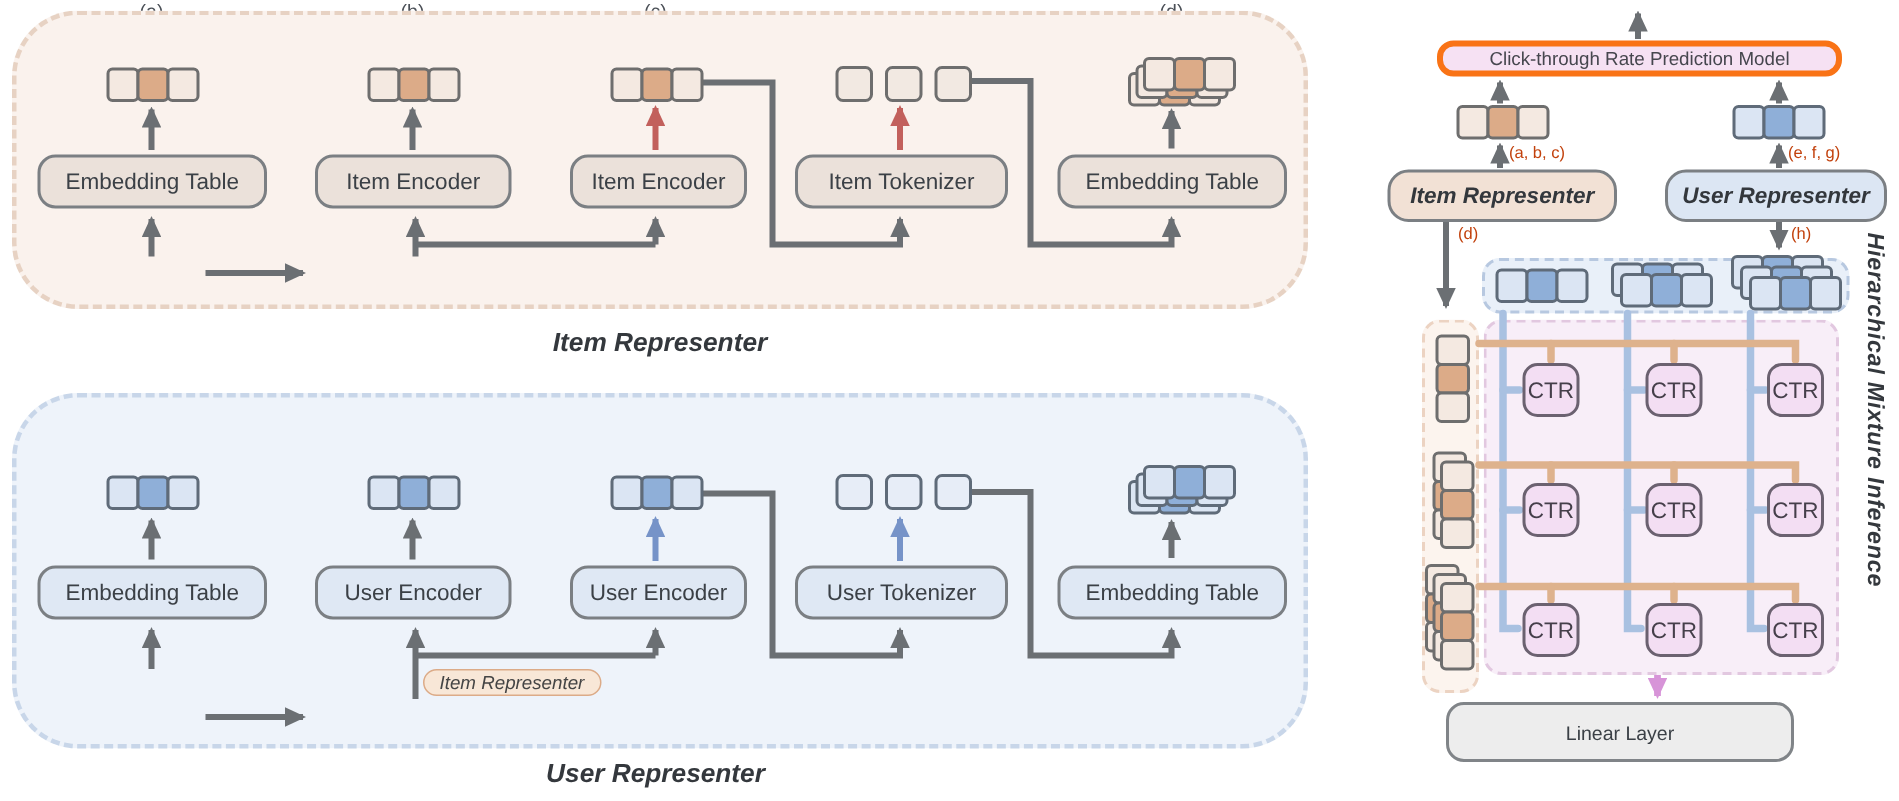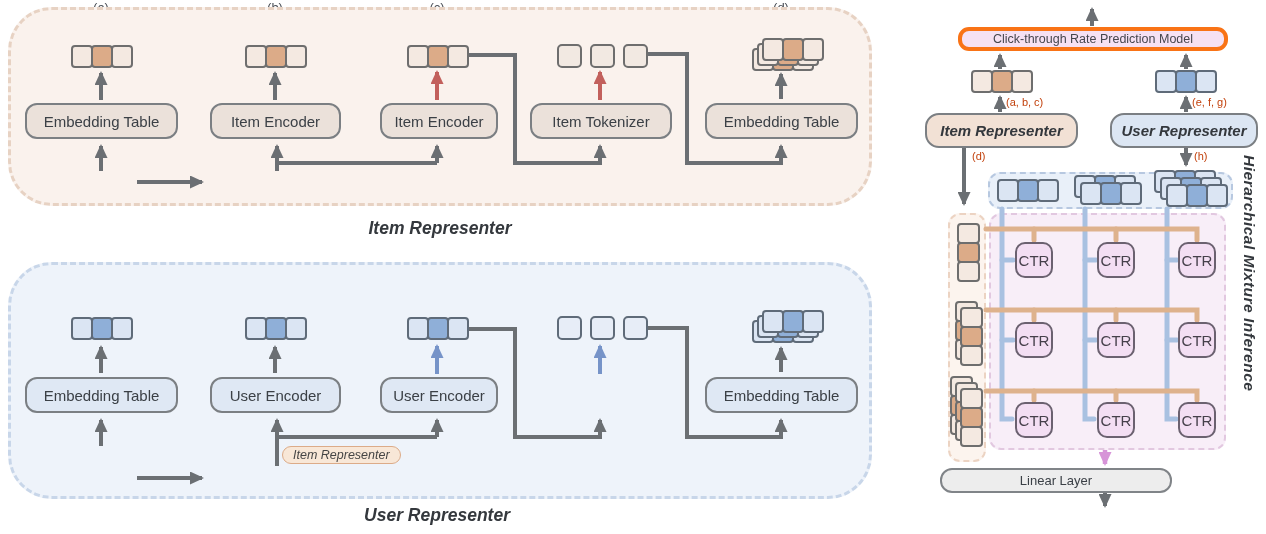--- a/index.html
+++ b/index.html
@@ -270,20 +270,21 @@
     <div class="emb3 u" style="left:10px;top:0;">
         <div class="c"></div>
         <div class="c mid"></div>
         <div class="c"></div>
       </div>
   </div>
 
   <div class="box u" style="left:25px;top:377px;width:153px;">Embedding Table</div>
   <div class="box u" style="left:210px;top:377px;width:131px;">User Encoder</div>
   <div class="box u" style="left:380px;top:377px;width:118px;">User Encoder</div>
+  <div class="box u" style="left:530px;top:377px;width:142px;">User Tokenizer</div>
   <div class="box u" style="left:705px;top:377px;width:153px;">Embedding Table</div>
 
   <div class="ct detach b" style="left:451px;top:351px;width:50px;text-align:left;">detach</div>
   <div class="ct detach b" style="left:614px;top:351px;width:50px;text-align:left;">detach</div>
 
   <div class="ct idlabel" style="left:51px;top:467px;width:100px;">User ID</div>
   <div class="ct itlc" style="left:136px;top:454px;width:70px;">indexing</div>
   <div class="ct idlabel" style="left:217px;top:467px;width:120px;">User Sequence</div>
   <div class="badge" style="left:282px;top:446px;">Item Representer</div>
   <div class="ct caption" style="left:337px;top:505px;width:200px;">User Representer</div>
@@ -383,17 +384,17 @@
   <div class="ctrbox" style="left:1015px;top:242px;">CTR</div>
   <div class="ctrbox" style="left:1097px;top:242px;">CTR</div>
   <div class="ctrbox" style="left:1178px;top:242px;">CTR</div>
   <div class="ctrbox" style="left:1015px;top:322px;">CTR</div>
   <div class="ctrbox" style="left:1097px;top:322px;">CTR</div>
   <div class="ctrbox" style="left:1178px;top:322px;">CTR</div>
   <div class="ctrbox" style="left:1015px;top:402px;">CTR</div>
   <div class="ctrbox" style="left:1097px;top:402px;">CTR</div>
   <div class="ctrbox" style="left:1178px;top:402px;">CTR</div>
 
-  <div class="linear" style="left:940px;top:468px;width:232px;height:25px;">Linear Layer</div>
+  <div class="linear" style="left:964px;top:468px;width:232px;height:40px;">Linear Layer</div>
 
   <div class="sidelabel" style="left:1240px;top:155px;height:312px;">Hierarchical Mixture Inference</div>
 
 </div>
 
 </body></html>

